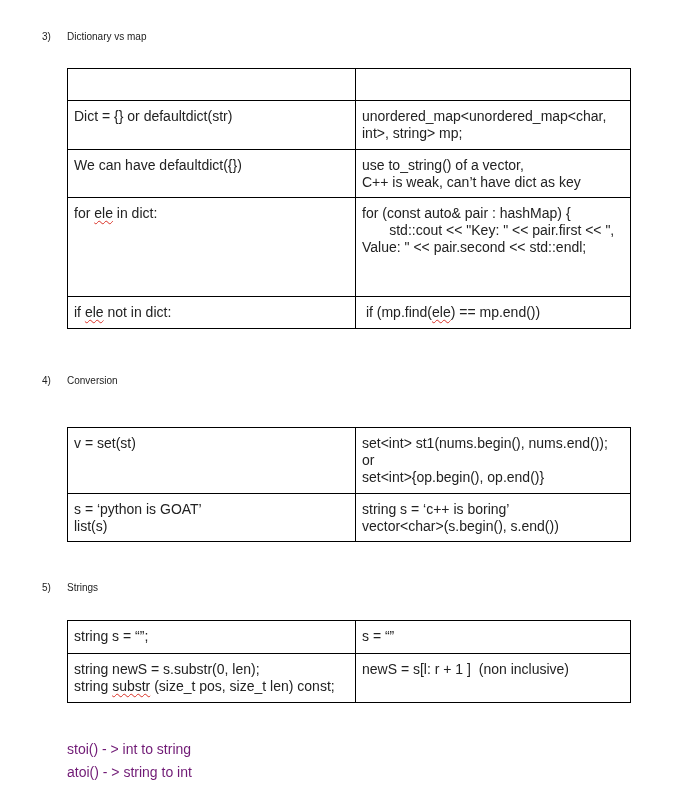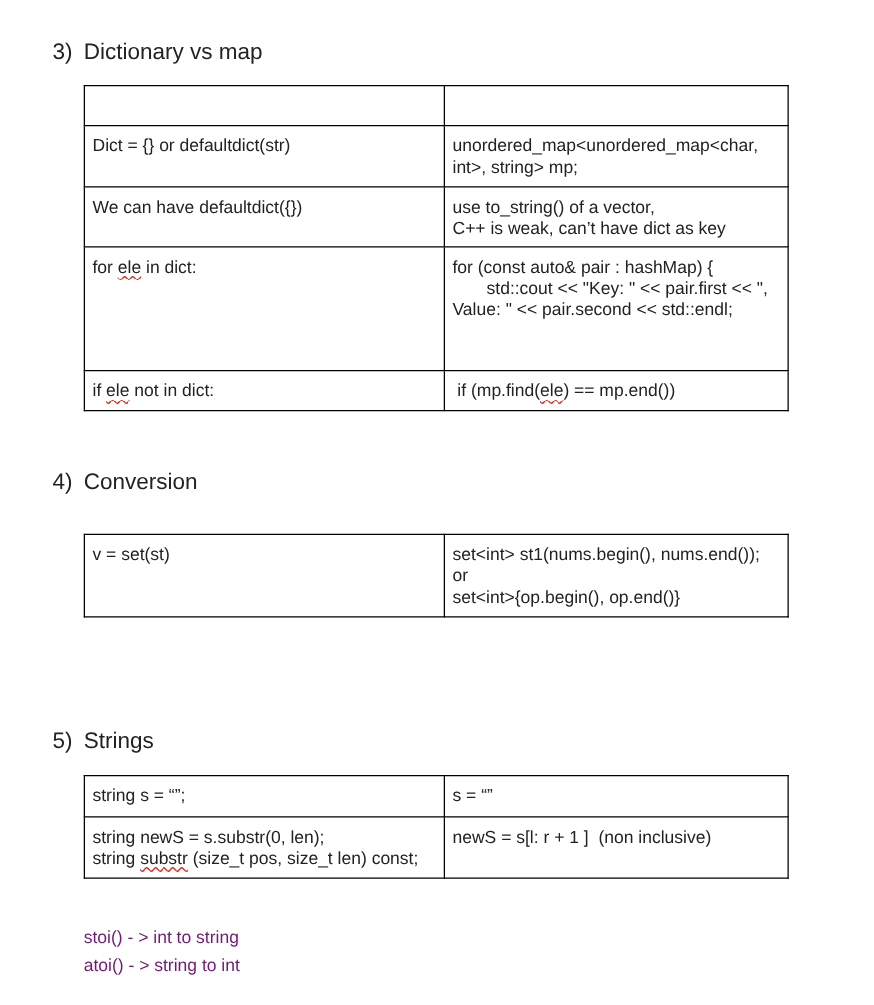--- a/index.html
+++ b/index.html
@@ -12,21 +12,21 @@
       height: 804px;
       position: relative;
       overflow: hidden;
       font-family: "Liberation Sans", sans-serif;
       font-size: 14px;
       color: #222222;
     }
     .heading {
       position: absolute;
       left: 42px;
-      font-size: 18px;
+      font-size: 10px;
       color: #222222;
       white-space: nowrap;
     }
     .heading .num { display: inline-block; width: 25px; }
     table.notes {
       position: absolute;
       left: 67px;
       width: 564px;
       border-collapse: collapse;
       table-layout: fixed;
@@ -93,20 +93,26 @@
   <span class="num">4)</span><span>Conversion</span>
 </div>
 <table class="notes" style="top:427px;">
   <tbody>
       <tr style="height:66px;">
     <td class="c1">v = set(st)</td>
     <td>set&lt;int&gt; st1(nums.begin(), nums.end());
 or
 set&lt;int&gt;{op.begin(), op.end()}</td>
   </tr>
+  <tr style="height:48px;">
+    <td class="c1">s = ‘python is GOAT’
+list(s)</td>
+    <td>string s = ‘c++ is boring’
+vector&lt;char&gt;(s.begin(), s.end())</td>
+  </tr>
 </tbody>
   </table>
 
 <div class="heading" style="top:582px;">
   <span class="num">5)</span><span>Strings</span>
 </div>
 <table class="notes" style="top:620px;">
   <tbody>
       <tr style="height:33px;">
     <td class="c1">string s = “”;</td>

